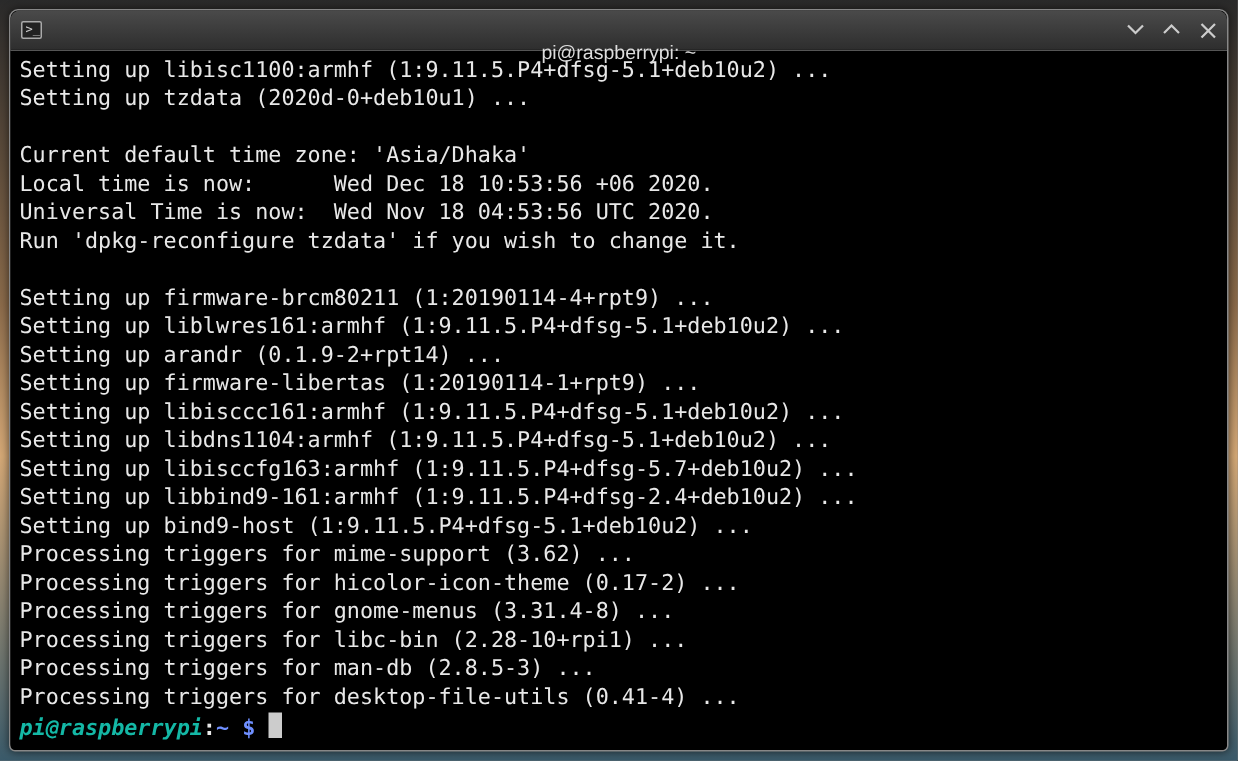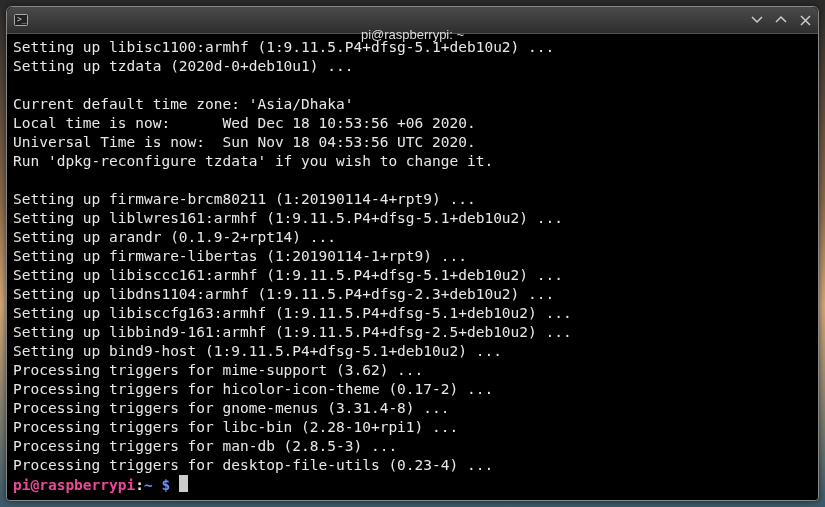--- a/index.html
+++ b/index.html
@@ -74,21 +74,21 @@
     background: #000;
     color: #e8e8e8;
     font-family: "DejaVu Sans Mono", "Menlo", "Consolas", monospace;
     font-size: 14.5px;
     line-height: 19px;
     padding: 4px 6px 6px 6px;
     white-space: pre;
     overflow: hidden;
     border-radius: 0 0 4px 4px;
   }
-  .prompt-user { color: #ec4899; font-weight: bold; }
+  .prompt-user { color: #14b8a6; font-weight: bold; font-style: italic; }
   .prompt-sep  { color: #e8e8e8; font-weight: bold; }
   .prompt-path { color: #6f8fff; font-weight: bold; }
   .prompt-dollar { color: #6f8fff; font-weight: bold; }
   .cursor {
     display: inline-block;
     width: 9px;
     height: 17px;
     background: #cccccc;
     vertical-align: -2px;
   }
@@ -122,32 +122,32 @@
           </svg>
       </span>
     </div>
   </div>
 
   <div class="terminal" id="terminal"><span>Setting up libisc1100:armhf (1:9.11.5.P4+dfsg-5.1+deb10u2) ...</span>
 <span>Setting up tzdata (2020d-0+deb10u1) ...</span>
 <span></span>
 <span>Current default time zone: 'Asia/Dhaka'</span>
 <span>Local time is now:      Wed Dec 18 10:53:56 +06 2020.</span>
-<span>Universal Time is now:  Sun Nov 18 04:53:56 UTC 2020.</span>
+<span>Universal Time is now:  Wed Nov 18 04:53:56 UTC 2020.</span>
 <span>Run 'dpkg-reconfigure tzdata' if you wish to change it.</span>
 <span></span>
 <span>Setting up firmware-brcm80211 (1:20190114-4+rpt9) ...</span>
 <span>Setting up liblwres161:armhf (1:9.11.5.P4+dfsg-5.1+deb10u2) ...</span>
 <span>Setting up arandr (0.1.9-2+rpt14) ...</span>
 <span>Setting up firmware-libertas (1:20190114-1+rpt9) ...</span>
 <span>Setting up libisccc161:armhf (1:9.11.5.P4+dfsg-5.1+deb10u2) ...</span>
-<span>Setting up libdns1104:armhf (1:9.11.5.P4+dfsg-2.3+deb10u2) ...</span>
-<span>Setting up libisccfg163:armhf (1:9.11.5.P4+dfsg-5.1+deb10u2) ...</span>
-<span>Setting up libbind9-161:armhf (1:9.11.5.P4+dfsg-2.5+deb10u2) ...</span>
+<span>Setting up libdns1104:armhf (1:9.11.5.P4+dfsg-5.1+deb10u2) ...</span>
+<span>Setting up libisccfg163:armhf (1:9.11.5.P4+dfsg-5.7+deb10u2) ...</span>
+<span>Setting up libbind9-161:armhf (1:9.11.5.P4+dfsg-2.4+deb10u2) ...</span>
 <span>Setting up bind9-host (1:9.11.5.P4+dfsg-5.1+deb10u2) ...</span>
 <span>Processing triggers for mime-support (3.62) ...</span>
 <span>Processing triggers for hicolor-icon-theme (0.17-2) ...</span>
 <span>Processing triggers for gnome-menus (3.31.4-8) ...</span>
 <span>Processing triggers for libc-bin (2.28-10+rpi1) ...</span>
 <span>Processing triggers for man-db (2.8.5-3) ...</span>
-<span>Processing triggers for desktop-file-utils (0.23-4) ...</span>
+<span>Processing triggers for desktop-file-utils (0.41-4) ...</span>
 <span><span class="prompt-user">pi@raspberrypi</span><span class="prompt-sep">:</span><span class="prompt-path">~</span><span class="prompt-dollar"> $ </span></span><span class="cursor"></span></div>
 </div>
 
 </body></html>

